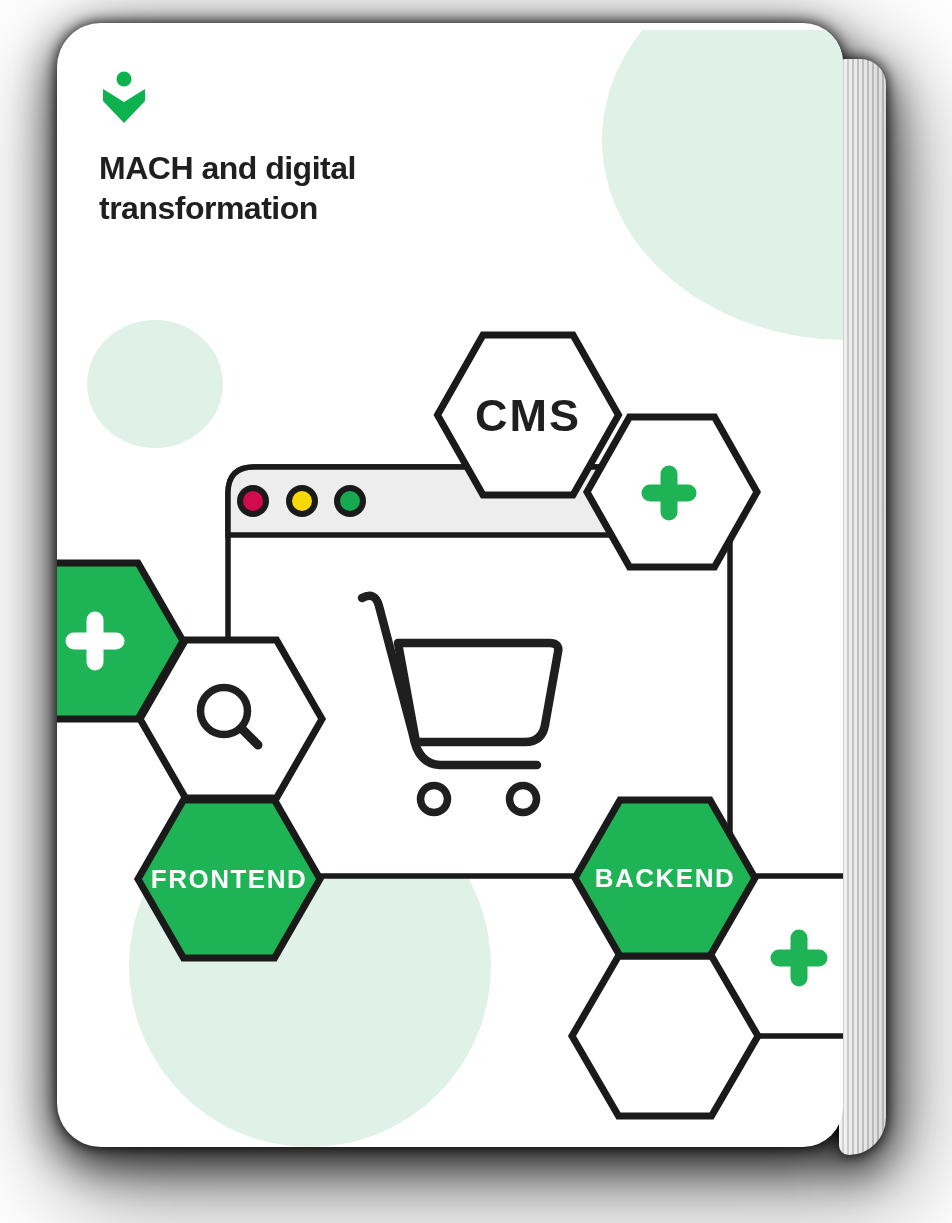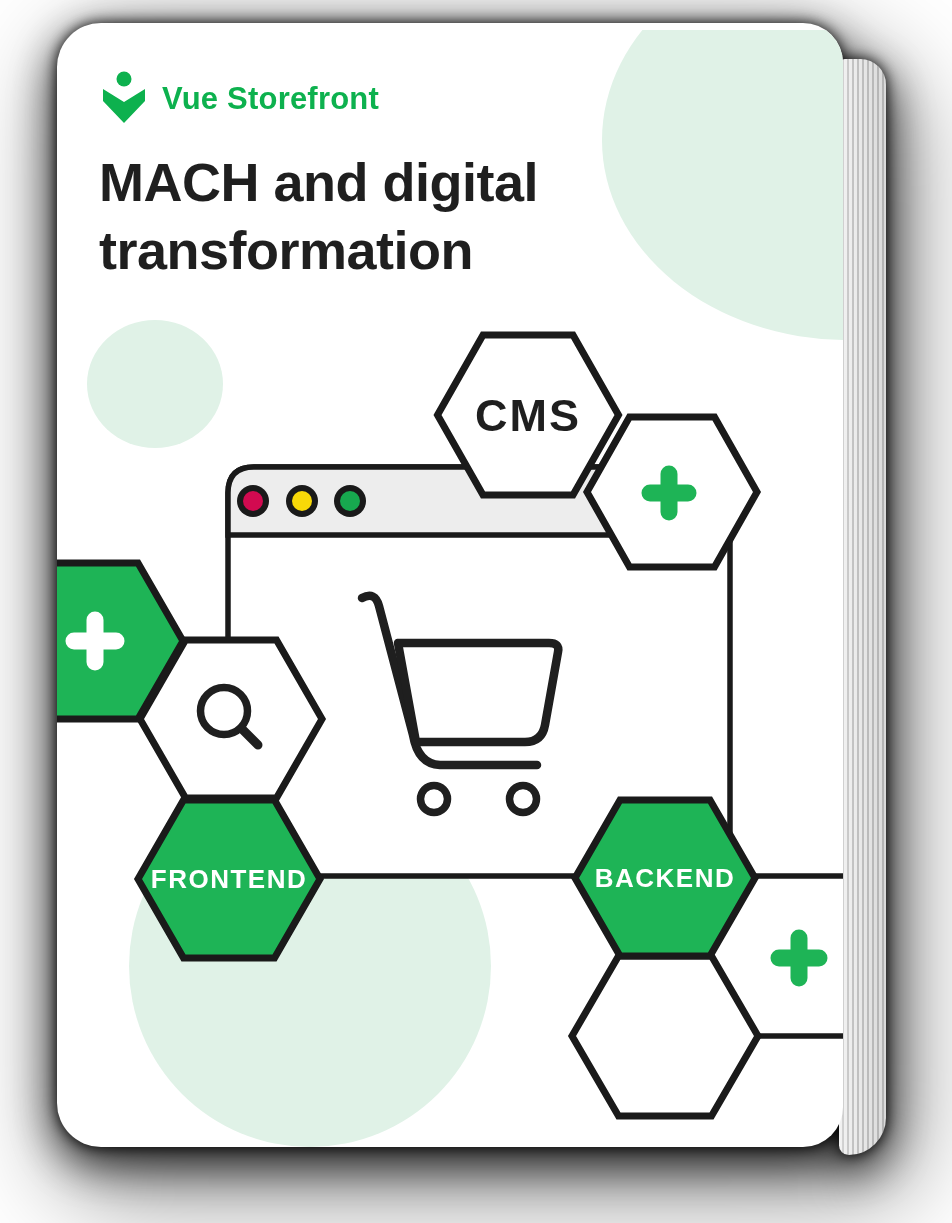--- a/index.html
+++ b/index.html
@@ -37,21 +37,21 @@
   }
   .illustration{position:absolute;left:0;top:7px;width:786px;height:1117px;}
   .logo{
     position:absolute;left:44px;top:48px;display:flex;align-items:center;gap:13px;
   }
   .logo-text{
     color:var(--brand-green);font-size:31px;font-weight:bold;letter-spacing:0.2px;
   }
   .cover-title{
     position:absolute;left:42px;top:125px;width:440px;
-    color:var(--ink);font-size:54px;font-weight:bold;line-height:1.26;letter-spacing:-0.5px;
+    color:var(--ink);font-size:32px;font-weight:bold;line-height:1.26;letter-spacing:-0.5px;
   }
   svg text{font-family:"Liberation Sans", sans-serif;}
 </style>
 </head>
 <body>
 
 <div class="book">
   <div class="pages"></div>
 
   <div class="cover">
@@ -132,19 +132,18 @@
         <line x1="722" y1="928" x2="762" y2="928"></line>
         <line x1="742" y1="908" x2="742" y2="948"></line>
       </g>
     </svg>
 
     <div class="logo">
       <svg width="48" height="55" viewBox="0 0 48 55" xmlns="http://www.w3.org/2000/svg">
         <circle cx="23" cy="8" r="7.5" style="fill:var(--brand-green)"></circle>
         <polygon points="2,18 23,31 44,18 44,30 23,52 2,30" style="fill:var(--brand-green)"></polygon>
       </svg>
-      <div class="logo-text">Vue Storefront</div>
     </div>
 
     <div class="cover-title">MACH and digital transformation</div>
 
   </div>
 </div>
 
 </body></html>

